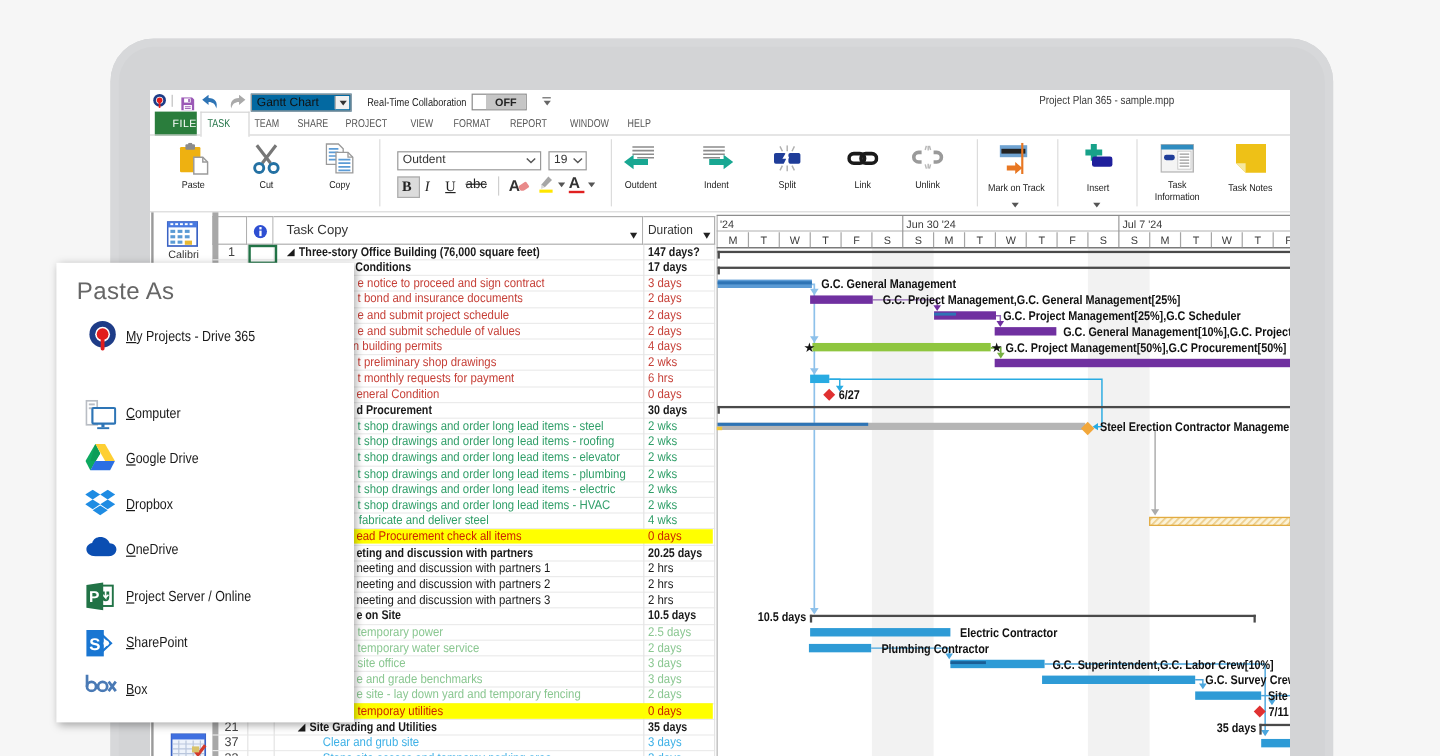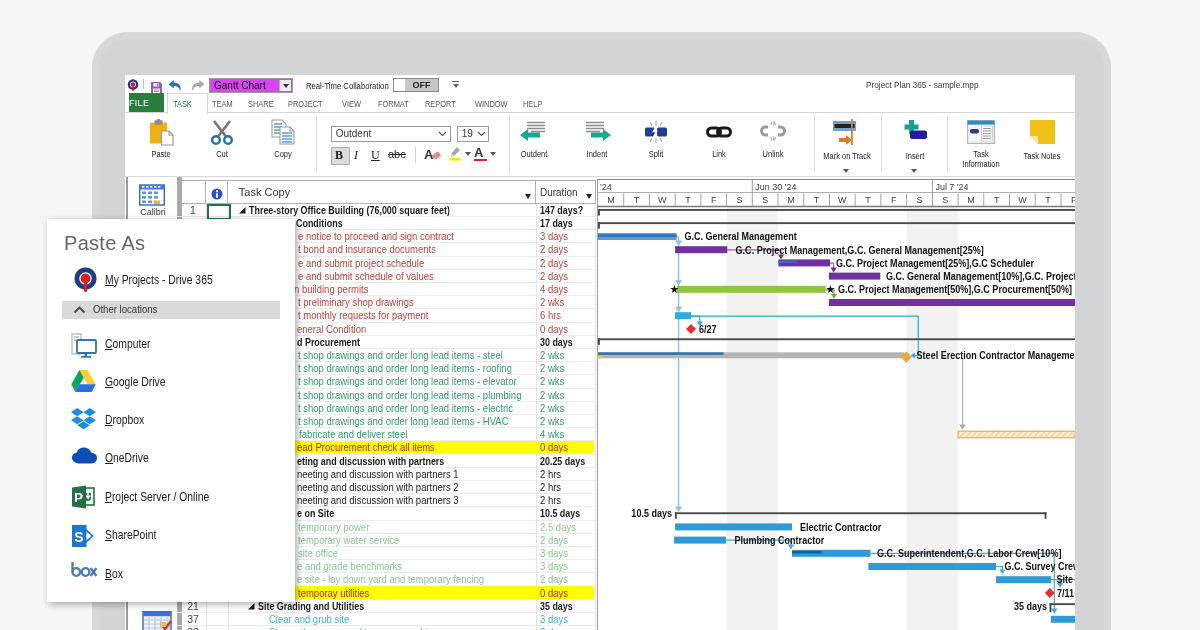--- a/index.html
+++ b/index.html
@@ -32,33 +32,33 @@
           <rect x="3" y="9.5" width="10" height="6.5" fill="#fff"></rect>
           <rect x="4.5" y="11" width="7" height="1.2" fill="#9b59b6"></rect>
           <rect x="4.5" y="13.2" width="7" height="1.2" fill="#9b59b6"></rect>
         </svg></div>
 <div style="position:absolute;left:168px;top:79px"><svg width="14" height="13" viewBox="0 0 14 13">
           <path d="M5.8 0 L0.5 4.2 L5.8 8.4 V5.9 C9.2 5.9 11.6 7.6 12.2 11.5 C13.8 6.3 11.2 2.6 5.8 2.6 Z" fill="#2e74b5"></path>
         </svg></div>
 <div style="position:absolute;left:191px;top:79px"><svg width="14" height="13" viewBox="0 0 14 13">
           <path d="M8.2 0 L13.5 4.2 L8.2 8.4 V5.9 C4.8 5.9 2.4 7.6 1.8 11.5 C0.2 6.3 2.8 2.6 8.2 2.6 Z" fill="#aaaaaa"></path>
         </svg></div>
-<div class="combo" style="left:209px;top:77.5px;width:82px;height:13.5px;background:#d946ef"><span style="margin-left:4px;color:#111">Gantt Chart</span>
+<div class="combo" style="left:209px;top:77.5px;width:82px;height:13.5px;background:#0369a1"><span style="margin-left:4px;color:#111">Gantt Chart</span>
   <div style="position:absolute;right:1px;top:1px;width:11px;height:11.5px;background:#f0f0f0;border-left:1px solid #b0b0b0">
           <div style="position:absolute;left:2.5px;top:4px;width:0;height:0;border:3px solid transparent;border-top:4px solid #333"></div>
         </div></div>
 <div style="position:absolute;left:306px;top:79.5px;font-size:9.5px;color:#222;transform:scaleX(.81);transform-origin:0 50%;white-space:nowrap">Real-Time Collaboration</div>
 <div style="position:absolute;left:393px;top:78px;width:44px;height:12px;border:1px solid #8a8a8a;background:#fff">
   <div style="position:absolute;right:0;top:0;width:33px;height:12px;background:#c6c6c6;text-align:center;font-size:9px;font-weight:700;color:#222;line-height:12px">OFF</div>
       </div>
 <div style="position:absolute;left:452px;top:81px;width:7px;height:1.4px;background:#666"></div>
 <div style="position:absolute;left:452.5px;top:84px;width:0;height:0;border:3px solid transparent;border-top:4px solid #666"></div>
 <div style="position:absolute;left:866px;top:78.5px;font-size:9.8px;color:#3a3a3a;transform:scaleX(.84);transform-origin:0 50%;white-space:nowrap">Project Plan 365 - sample.mpp</div>
 
-<div style="position:absolute;left:129px;top:93.3px;width:35px;height:20px;background:#2a7d3c;color:#fff;font-size:8.8px;text-align:left;line-height:20px;letter-spacing:.4px">FILE</div>
+<div style="position:absolute;left:129px;top:93.3px;width:35px;height:20px;background:#2a7d3c;color:#fff;font-size:8.8px;text-align:right;line-height:20px;letter-spacing:.4px">FILE</div>
       <div style="position:absolute;left:125px;top:112.4px;width:950px;height:1px;background:#d5d5d5"></div>
       <div style="position:absolute;left:166.5px;top:93.3px;width:39px;height:20px;background:#fff;border:1px solid #d5d5d5;border-bottom:none"></div>
       <div style="position:absolute;left:173.3px;top:97.5px;font-size:9.5px;color:#217346;transform:scaleX(.78);transform-origin:0 50%">TASK</div>
       <div style="position:absolute;left:211.7px;top:97.5px;font-size:9.5px;color:#555;transform:scaleX(.78);transform-origin:0 50%">TEAM</div>
       <div style="position:absolute;left:248.3px;top:97.5px;font-size:9.5px;color:#555;transform:scaleX(.78);transform-origin:0 50%">SHARE</div>
       <div style="position:absolute;left:288.3px;top:97.5px;font-size:9.5px;color:#555;transform:scaleX(.78);transform-origin:0 50%">PROJECT</div>
       <div style="position:absolute;left:341.7px;top:97.5px;font-size:9.5px;color:#555;transform:scaleX(.78);transform-origin:0 50%">VIEW</div>
       <div style="position:absolute;left:378.3px;top:97.5px;font-size:9.5px;color:#555;transform:scaleX(.78);transform-origin:0 50%">FORMAT</div>
       <div style="position:absolute;left:425px;top:97.5px;font-size:9.5px;color:#555;transform:scaleX(.78);transform-origin:0 50%">REPORT</div>
       <div style="position:absolute;left:475px;top:97.5px;font-size:9.5px;color:#555;transform:scaleX(.78);transform-origin:0 50%">WINDOW</div>
@@ -493,26 +493,20 @@
 
 <div id="dialog">
   <div style="position:absolute;left:17.5px;top:13px;font-size:20px;color:#666;letter-spacing:.3px">Paste As</div>
   <div style="position:absolute;left:26px;top:48px;width:25px;height:27px"><svg width="25" height="27" viewBox="0 0 25 27">
         <circle cx="12.5" cy="11.5" r="11" fill="#1e3c87"></circle>
         <circle cx="12.5" cy="11.5" r="6.2" fill="#fff"></circle>
         <circle cx="12.5" cy="11.5" r="4.9" fill="#e11d1d"></circle>
         <rect x="10.9" y="15" width="3.2" height="10" rx="1.4" fill="#e11d1d"></rect>
       </svg></div>
   <div class="dl" style="left:58.5px;top:53.5px"><span class="u">M</span>y Projects - Drive 365</div>
-  <div style="position:absolute;left:15px;top:81.5px;width:218px;height:17.8px;background:#d9d9d9">
-    <svg width="13" height="8" viewBox="0 0 13 8" style="position:absolute;left:11px;top:5px">
-        <path d="M1.5 6.5 L6.5 1.5 L11.5 6.5" stroke="#444" stroke-width="1.8" fill="none"></path>
-      </svg>
-    <span style="position:absolute;left:31px;top:2.5px;font-size:11px;color:#333;transform:scaleX(.87);transform-origin:0 50%;white-space:nowrap">Other locations</span>
-  </div>
   <div style="position:absolute;left:24px;top:113.5px;width:25px;height:25px"><svg width="26" height="25" viewBox="0 0 26 25">
         <rect x="1" y="1" width="9" height="20" fill="#fff" stroke="#b9bdc4" stroke-width="1.4"></rect>
         <rect x="3" y="3.2" width="5" height="1.6" fill="#b9bdc4"></rect>
         <rect x="3" y="6.4" width="5" height="1.6" fill="#b9bdc4"></rect>
         <rect x="6" y="7" width="19" height="13" rx="1" fill="#fff" stroke="#2e75b6" stroke-width="1.8"></rect>
         <rect x="13.5" y="20" width="2.6" height="3" fill="#2e75b6"></rect>
         <rect x="10" y="23" width="10" height="1.7" fill="#2e75b6"></rect>
       </svg></div>
     <div class="dl" style="left:58.5px;top:118.0px"><span class="u">C</span>omputer</div>
   <div style="position:absolute;left:24px;top:151px;width:25px;height:25px"><svg width="25" height="22" viewBox="0 0 87.3 78.4">

